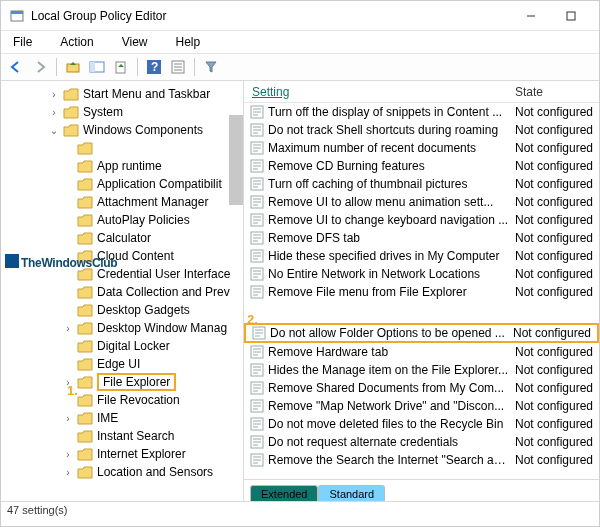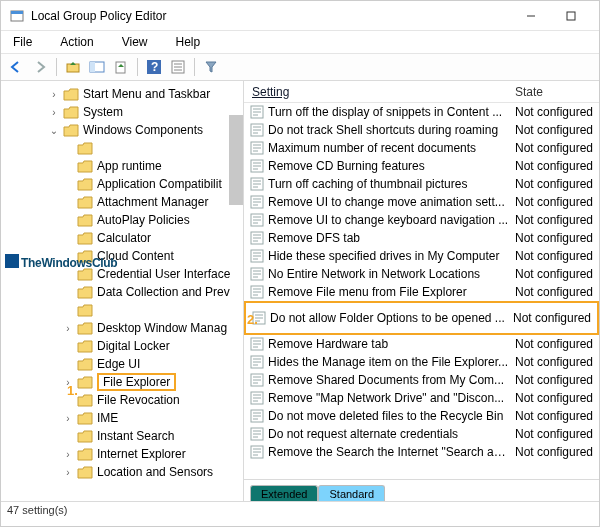--- a/index.html
+++ b/index.html
@@ -20,25 +20,25 @@
 .node { display: flex; align-items: center; height: 18px; white-space: nowrap; overflow: hidden; }
 .twisty { width: 14px; text-align: center; color: #666; font-size: 10px; }
 .folder { width: 16px; height: 13px; margin: 0 4px 0 2px; }
 .nlabel { }
 .indent2 { padding-left: 40px; }
 .indent3 { padding-left: 54px; }
 .selected > .nlabel { background: #fff; border: 2px solid #f5a623; padding: 0 4px; }
 .callout { position: absolute; color: #f5a623; font-weight: bold; font-size: 13px; }
 .listpane { flex: 1; overflow: hidden; display: flex; flex-direction: column; }
 .cols { display: flex; height: 22px; align-items: center; border-bottom: 1px solid #e5e5e5; }
-.col-setting { flex: 1; padding-left: 8px; color: #0f172a; text-decoration: underline; }
+.col-setting { flex: 1; padding-left: 8px; color: #0f766e; text-decoration: underline; }
 .col-state { width: 84px; color: #333; margin-left: 28px; }
 .rows { flex: 1; overflow: hidden; }
 .row { display: flex; align-items: center; height: 18px; padding-left: 6px; white-space: nowrap; }
-.row.hl { border: 2px solid #f5a623; height: 34px; }
+.row.hl { border: 2px solid #f5a623; height: 20px; margin-top: 22px; }
 .ricon { width: 14px; height: 14px; margin-right: 4px; flex-shrink: 0; }
 .rsetting { flex: 1; overflow: hidden; text-overflow: ellipsis; padding-right: 6px; }
 .rstate { width: 84px; overflow: hidden; }
 .tabs { height: 22px; border-top: 1px solid #dadada; display: flex; align-items: flex-end; padding-left: 6px; gap: 0; background: #fff; }
 .tab { padding: 2px 10px; border: 1px solid #bbb; border-bottom: none; border-top-left-radius: 3px; border-top-right-radius: 3px; background: #0f766e; font-size: 11px; position: relative; top: 1px; }
 .tab.active { background: #7dd3fc; }
 .status { height: 21px; border-top: 1px solid #dadada; padding: 2px 6px; font-size: 11px; color: #333; }
 .watermark { position: absolute; left: 4px; top: 250px; font-size: 18px; font-weight: 700; color: #0c4a6e; pointer-events: none; letter-spacing: -0.3px; }
 .watermark .sq { display: inline-block; width: 14px; height: 14px; background: #0b4e8c; margin-right: 2px; vertical-align: -1px; }
 .scrollthumb-v { position: absolute; right: 0; top: 30px; width: 14px; height: 90px; background: #c8c8c8; }
@@ -241,20 +241,21 @@
             </span>
             <span class="nlabel">Data Collection and Prev</span>
           </div>
           <div class="node indent3">
             <span class="twisty"></span>
             <span class="folder">
               <svg width="16" height="13">
                 <path d="M1 3 L6 3 L7 1 L15 1 L15 12 L1 12 Z" fill="#f7d774" stroke="#c9a13b"></path>
               </svg>
             </span>
+            <span class="nlabel">Desktop Gadgets</span>
           </div>
           <div class="node indent3">
             <span class="twisty">›</span>
             <span class="folder">
               <svg width="16" height="13">
                 <path d="M1 3 L6 3 L7 1 L15 1 L15 12 L1 12 Z" fill="#f7d774" stroke="#c9a13b"></path>
               </svg>
             </span>
             <span class="nlabel">Desktop Window Manag</span>
           </div>
@@ -404,21 +405,21 @@
         </div>
         <div class="row">
           <span class="ricon">
             <svg width="14" height="14">
               <rect x="1" y="1" width="12" height="12" fill="#fff" stroke="#9aa"></rect>
               <line x1="3" y1="4" x2="11" y2="4" stroke="#9aa"></line>
               <line x1="3" y1="7" x2="11" y2="7" stroke="#9aa"></line>
               <line x1="3" y1="10" x2="8" y2="10" stroke="#9aa"></line>
             </svg>
           </span>
-          <span class="rsetting">Remove UI to change move animation sett...</span>
+          <span class="rsetting">Remove UI to allow menu animation sett...</span>
           <span class="rstate">Not configured</span>
         </div>
         <div class="row">
           <span class="ricon">
             <svg width="14" height="14">
               <rect x="1" y="1" width="12" height="12" fill="#fff" stroke="#9aa"></rect>
               <line x1="3" y1="4" x2="11" y2="4" stroke="#9aa"></line>
               <line x1="3" y1="7" x2="11" y2="7" stroke="#9aa"></line>
               <line x1="3" y1="10" x2="8" y2="10" stroke="#9aa"></line>
             </svg>

